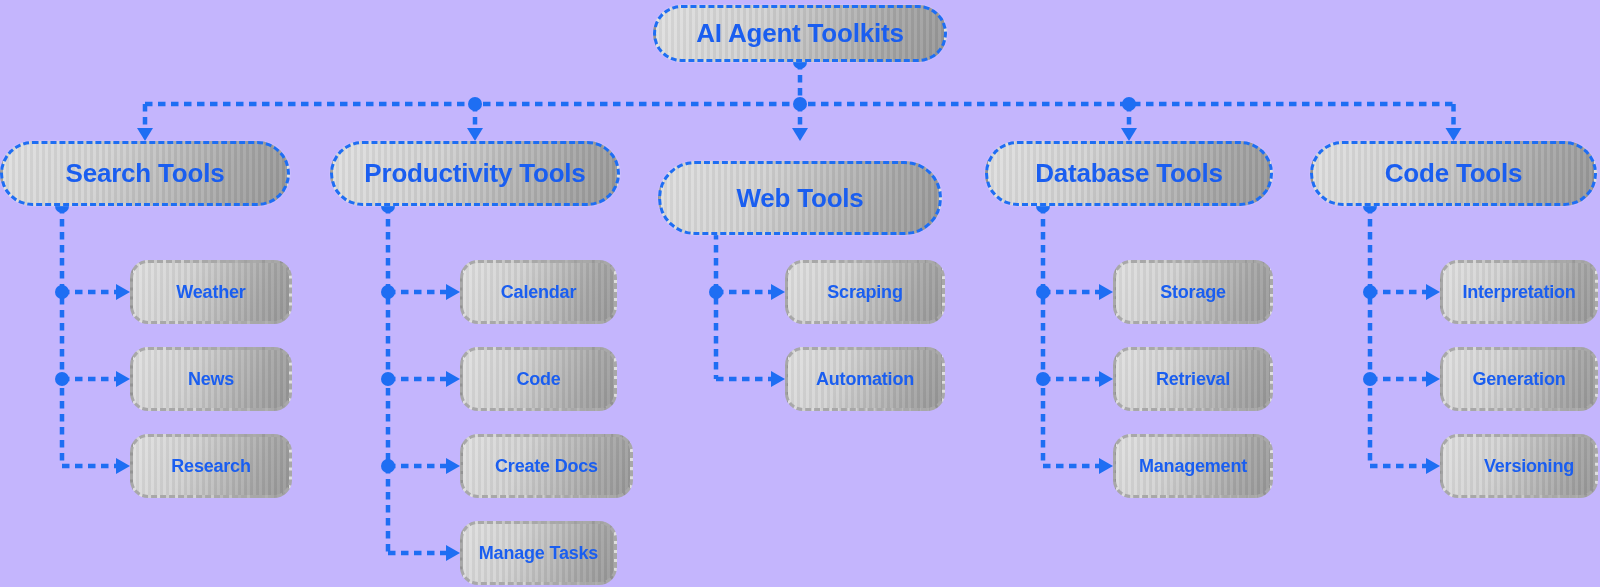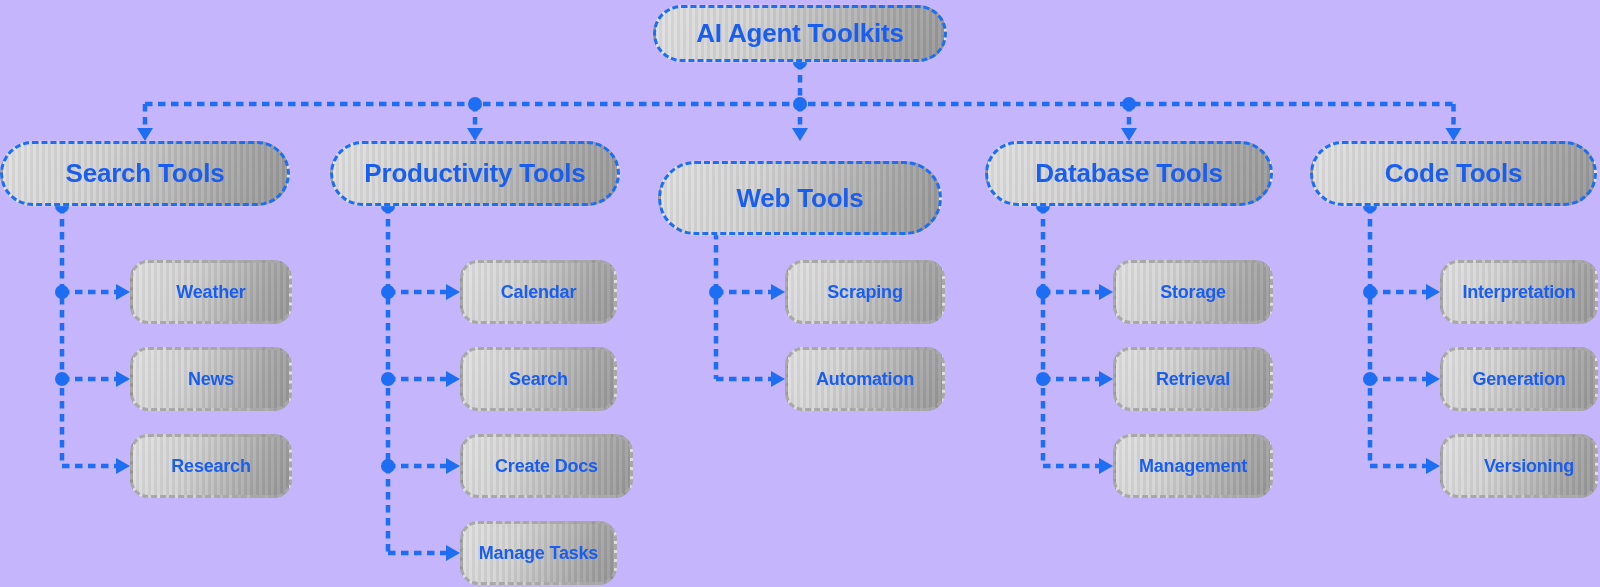--- a/index.html
+++ b/index.html
@@ -152,21 +152,21 @@
     <div class="node leaf-box" style="left: 130px; top: 434px; width: 162px; height: 64px;">
       <span class="label">Research</span>
     </div>
     <div class="node cat-pill" style="left: 330px; top: 141px; width: 290px; height: 65px;">
       <span class="label">Productivity Tools</span>
     </div>
     <div class="node leaf-box" style="left: 460px; top: 260px; width: 157px; height: 64px;">
       <span class="label">Calendar</span>
     </div>
     <div class="node leaf-box" style="left: 460px; top: 347px; width: 157px; height: 64px;">
-      <span class="label">Search</span>
+      <span class="label">Code</span>
     </div>
     <div class="node leaf-box" style="left: 460px; top: 434px; width: 173px; height: 64px;">
       <span class="label">Create Docs</span>
     </div>
     <div class="node leaf-box" style="left: 460px; top: 521px; width: 157px; height: 64px;">
       <span class="label">Manage Tasks</span>
     </div>
     <div class="node cat-pill" style="left: 658px; top: 141px; width: 284px; height: 74px; margin-top: 20px;">
       <span class="label">Web Tools</span>
     </div>

